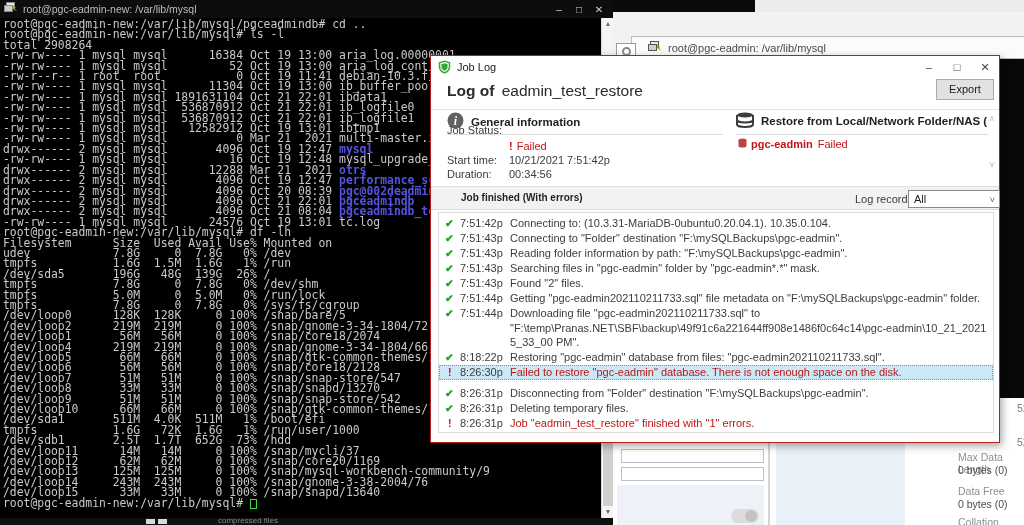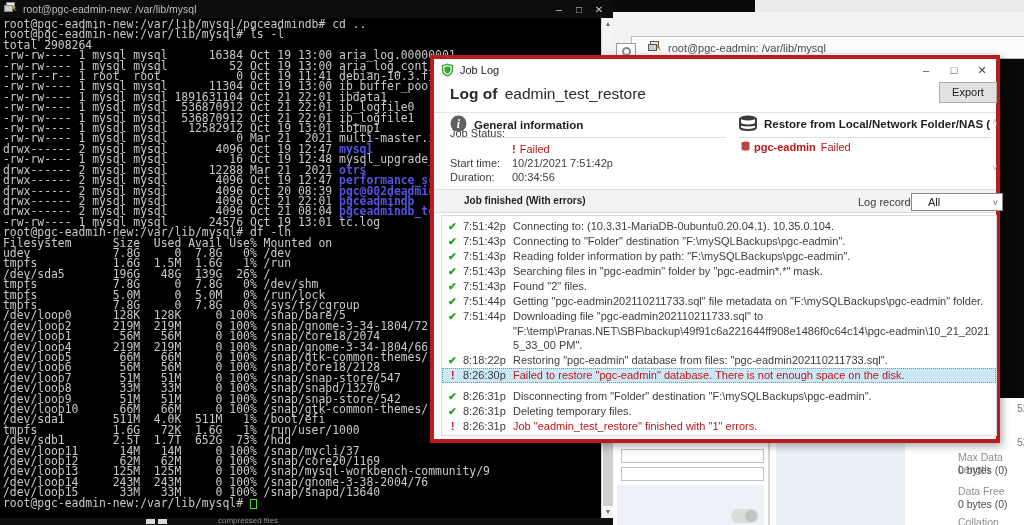--- a/index.html
+++ b/index.html
@@ -40,21 +40,21 @@
   .win-btn-dark { color:#cfcfcf; font-size:10px; width:20px; text-align:center; cursor:default; }
   #term-body { position:absolute; left:3px; top:19px; width:598px; height:499px; overflow:hidden; }
   .tline { font-family:"DejaVu Sans Mono","Liberation Mono",monospace; font-size:11.4px; line-height:10.4px; white-space:pre; color:#c9c9c9; }
   .tdir { color:#5454e0; font-weight:bold; }
   .cursor { display:inline-block; width:7px; height:10px; border:1px solid #3ce23c; vertical-align:-2px; }
   #term-scrollbar { position:absolute; right:0; top:18px; width:12px; height:500px; background:#f4f4f4; border-left:1px solid #d9d9d9; }
   #term-scrollbar .arr { position:absolute; left:0; width:12px; height:12px; color:#6f6f6f; font-size:7px; text-align:center; line-height:12px; }
   #term-scrollbar .thumb { position:absolute; left:1px; width:10px; top:424px; height:64px; background:#cfcfcf; }
 
   
-  #dialog { left:430px; top:55px; width:570px; height:388px; background:#fff; border:4px solid #b91c1c; box-shadow:2px 3px 8px rgba(0,0,0,.35); font-size:11px; color:#333; }
+  #dialog { left:430px; top:55px; width:570px; height:388px; background:#fff; border:1px solid #b91c1c; box-shadow:2px 3px 8px rgba(0,0,0,.35); font-size:11px; color:#333; }
   #dlg-titlebar { position:absolute; left:0; top:0; width:100%; height:22px; background:#fff; display:flex; align-items:center; }
   #dlg-titlebar .dlg-title { font-size:11px; color:#222; margin-left:6px; flex:1; }
   .win-btn { width:28px; height:20px; text-align:center; line-height:20px; color:#444; font-size:11px; cursor:default; }
   #dlg-heading { position:absolute; left:16px; top:26px; font-size:15.5px; color:#2b2b2b; }
   #dlg-heading b { font-weight:700; }
   #export-btn { position:absolute; left:505px; top:23px; width:58px; height:21px; background:#e1e1e1; border:1px solid #adadad; font-size:11px; color:#222; text-align:center; line-height:19px; }
   #dlg-divider { position:absolute; left:0; top:53px; width:100%; height:1px; background:#e3e3e3; }
 
   .col-header { position:absolute; display:flex; align-items:center; font-weight:bold; font-size:11.5px; color:#1f1f1f; }
   .col-underline { position:absolute; height:1px; background:#dcdcdc; }
@@ -64,21 +64,21 @@
   .excl { color:#c11515; font-weight:bold; margin-right:4px; }
   #restore-header { left:305px; top:56px; width:252px; overflow:hidden; white-space:nowrap; }
   #restore-item { position:absolute; left:307px; top:82px; display:flex; align-items:center; }
   #restore-item .name { font-weight:bold; color:#c11515; margin:0 5px 0 4px; }
   #restore-item .status { color:#c11515; }
   .mini-arrow { position:absolute; left:558px; color:#b9b9b9; font-size:8px; }
 
   #log-band { position:absolute; left:0; top:130px; width:100%; height:24px; background:#f2f2f2; border-top:1px solid #e0e0e0; border-bottom:1px solid #dadada; }
   #log-band .band-title { position:absolute; left:30px; top:5px; font-weight:bold; font-size:10px; color:#1f1f1f; }
   #log-band .records-label { position:absolute; left:424px; top:6px; color:#3c3c3c; }
-  #records-select { position:absolute; left:477px; top:3px; width:92px; height:18px; background:#fff; border:1px solid #8a8a8a; line-height:16px; padding-left:16px; color:#222; }
+  #records-select { position:absolute; left:477px; top:3px; width:92px; height:18px; background:#fff; border:1px solid #8a8a8a; line-height:16px; padding-left:5px; color:#222; }
   #records-select .sel-arrow { position:absolute; right:4px; top:1px; color:#555; font-size:9px; }
 
   #log-list { position:absolute; left:7px; top:156px; width:556px; height:221px; background:#fff; border:1px solid #dcdcdc; overflow:hidden; padding-top:3px; }
   .log-row { display:flex; align-items:flex-start; padding:0 4px 0 6px; min-height:15px; line-height:14.6px; }
   .log-ic { width:15px; flex:0 0 15px; font-size:10.5px; }
   .log-ic.ok { color:#1ea41e; font-weight:bold; }
   .log-ic.error { color:#d01010; font-weight:bold; padding-left:3px; }
   .log-time { width:50px; flex:0 0 50px; color:#3c3c3c; }
   .log-text { flex:1; color:#3c3c3c; }
   .log-text.err { color:#c11515; }

